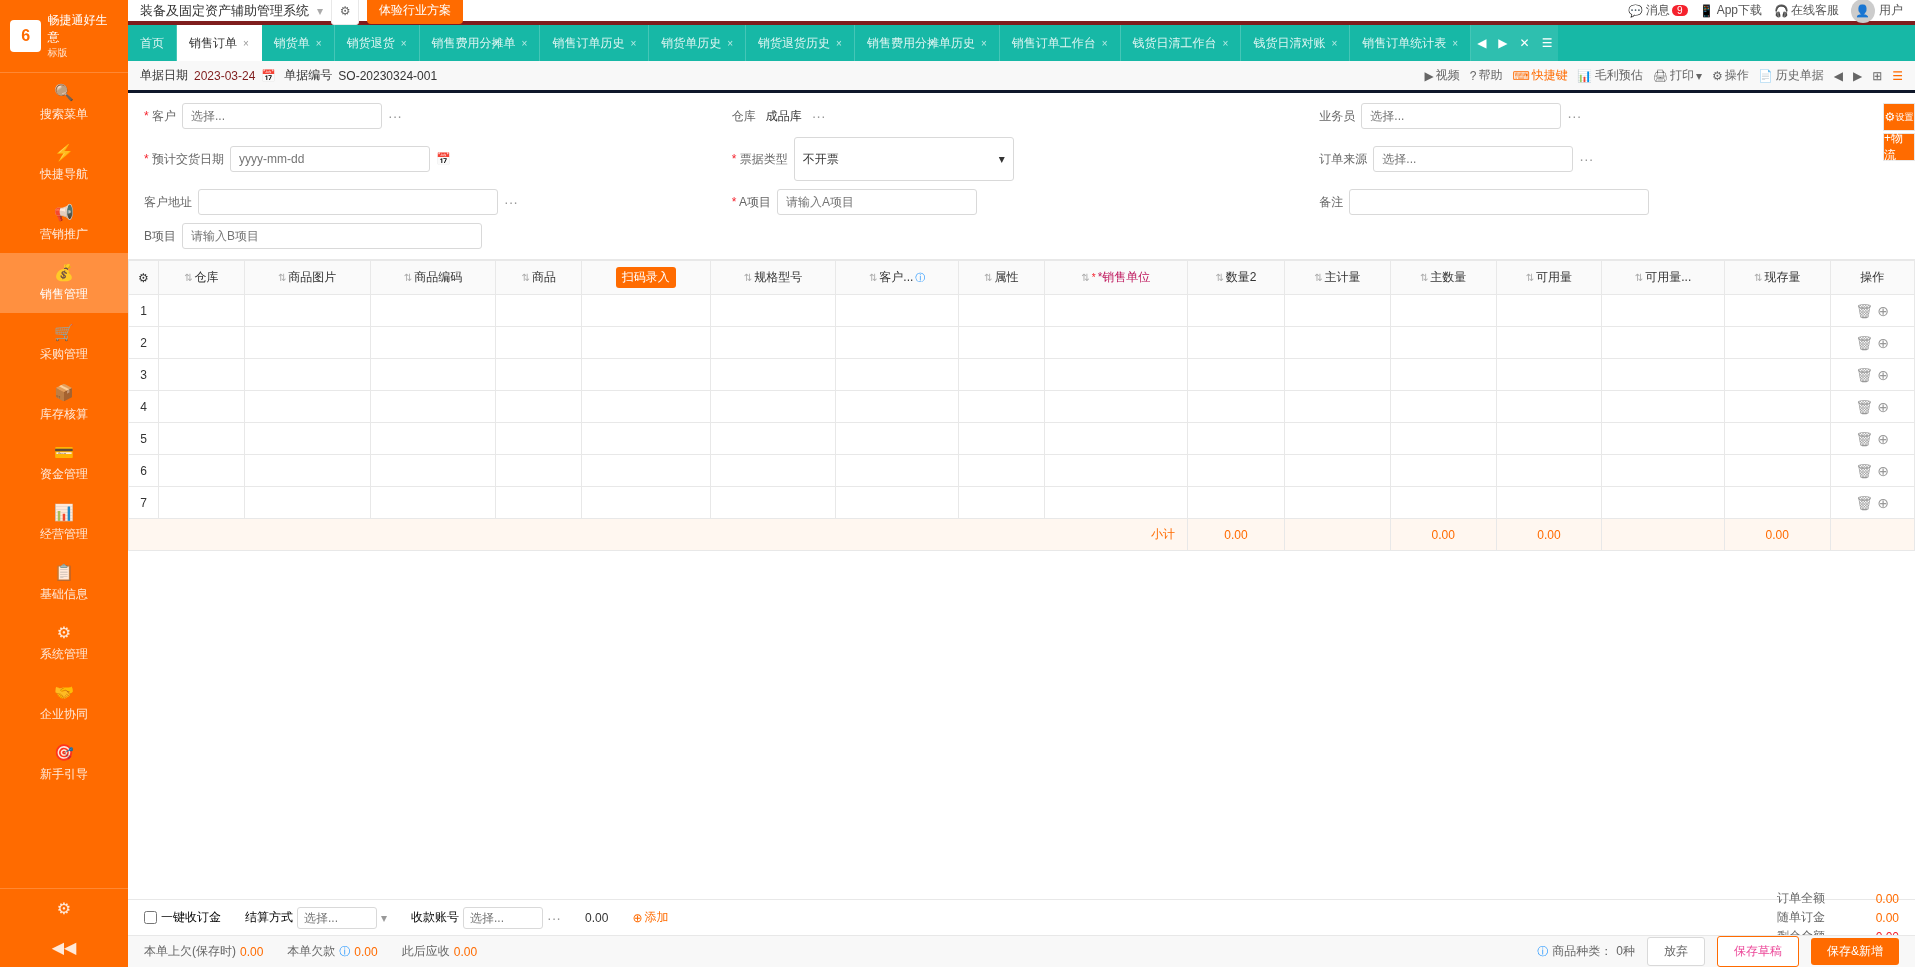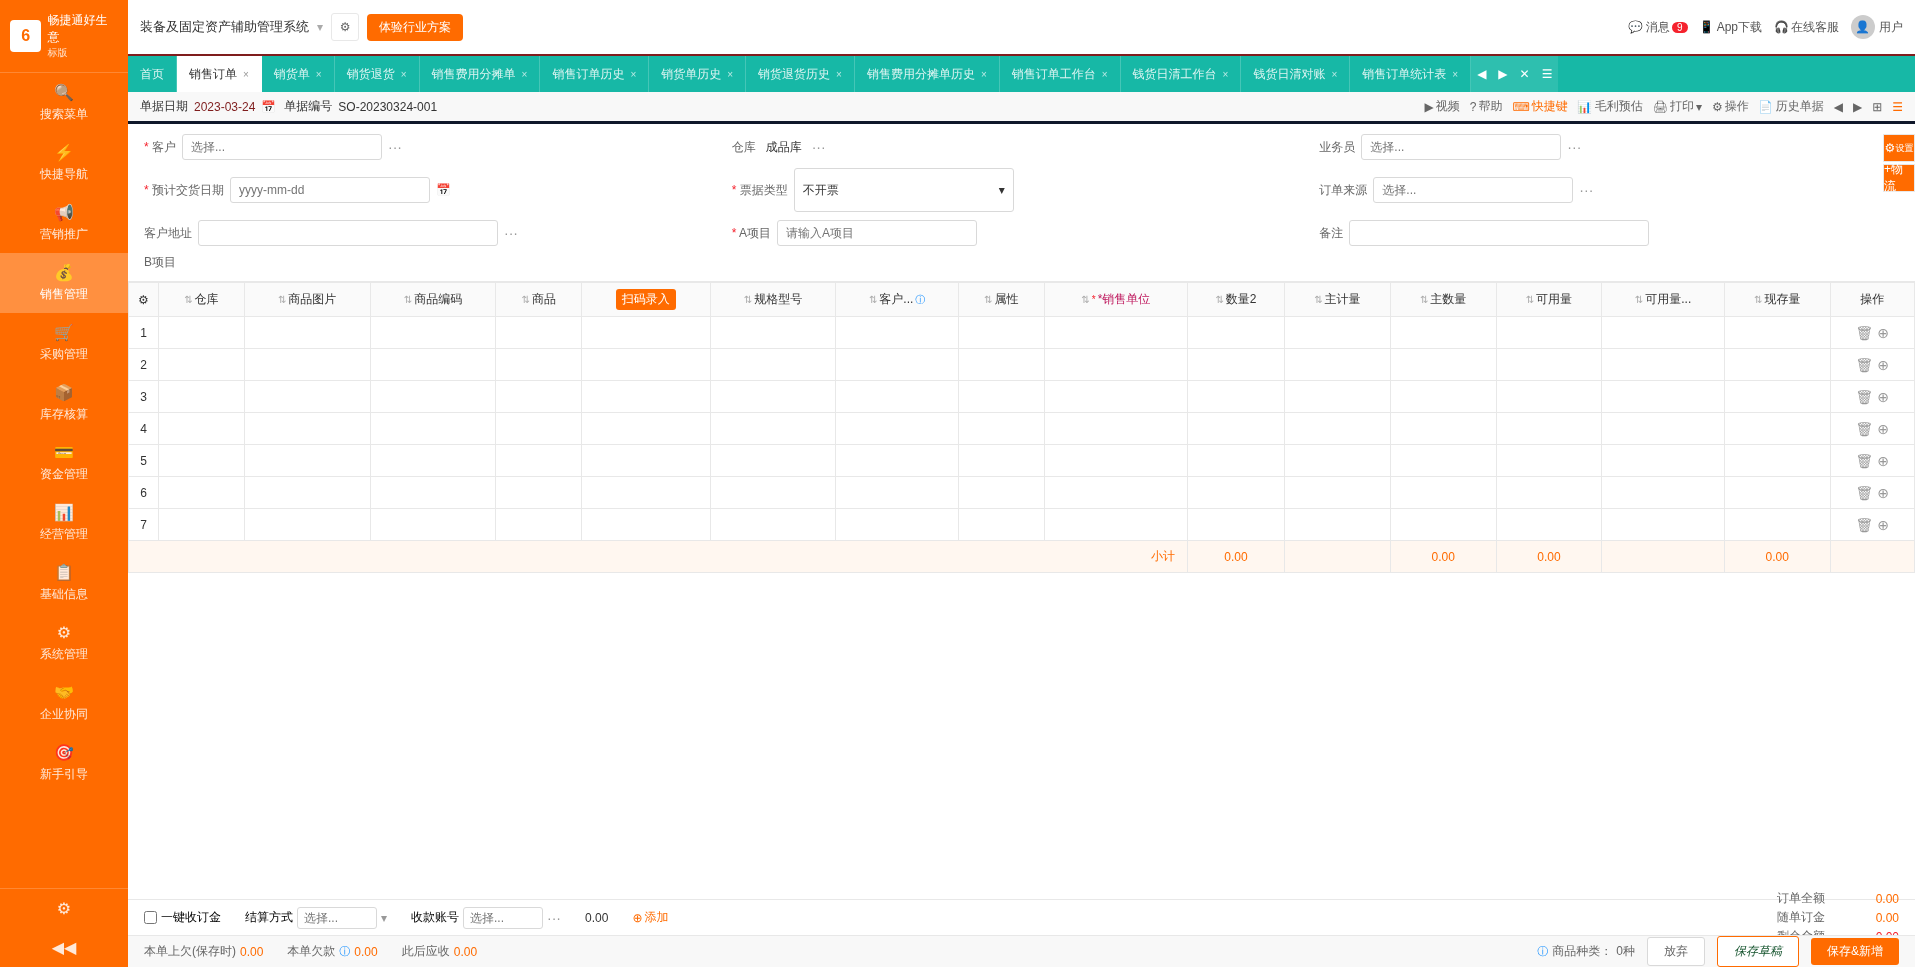--- a/index.html
+++ b/index.html
@@ -59,27 +59,27 @@
     
     .main {
       flex: 1;
       display: flex;
       flex-direction: column;
       overflow: hidden;
     }
 
     
     .top-header {
-      height: 56px;
+      height: 25px;
       background: white;
       display: flex;
       align-items: center;
       padding: 0 12px;
       gap: 8px;
-      border-bottom: 2px solid #7f1d1d;
+      border-bottom: 4px solid #7f1d1d;
       flex-shrink: 0;
     }
     .top-header-actions {
       margin-left: auto;
       display: flex;
       align-items: center;
       gap: 12px;
       color: #555;
     }
     .btn-industry {
@@ -409,26 +409,25 @@
       border: 1px solid #d9d9d9;
       color: #666;
       padding: 5px 16px;
       border-radius: 3px;
       cursor: pointer;
       font-size: 12px;
     }
     .btn-save-draft {
       background: white;
       border: 1px solid #ff6b00;
-      color: #14532d;
+      color: #ec4899;
       padding: 6px 16px;
       border-radius: 3px;
       cursor: pointer;
       font-size: 12px;
-      font-style: italic;
     }
     .btn-save-new {
       background: #ff6b00;
       border: none;
       color: white;
       padding: 5px 16px;
       border-radius: 3px;
       cursor: pointer;
       font-size: 12px;
     }
@@ -718,20 +717,21 @@
         </div>
         <div class="field-group">
           <span class="field-label">备注</span>
           <input class="field-input" style="max-width: 300px;">
         </div>
       </div>
 
       <div class="form-row">
         <div class="field-group">
           <span class="field-label">B项目</span>
+          <input class="field-input" style="max-width: 300px;" placeholder="请输入B项目">
         </div>
       </div>
     </div>
 
 
     <div class="table-container">
       <table class="data-table">
         <thead>
           <tr>
             <th><span>⚙</span></th>

